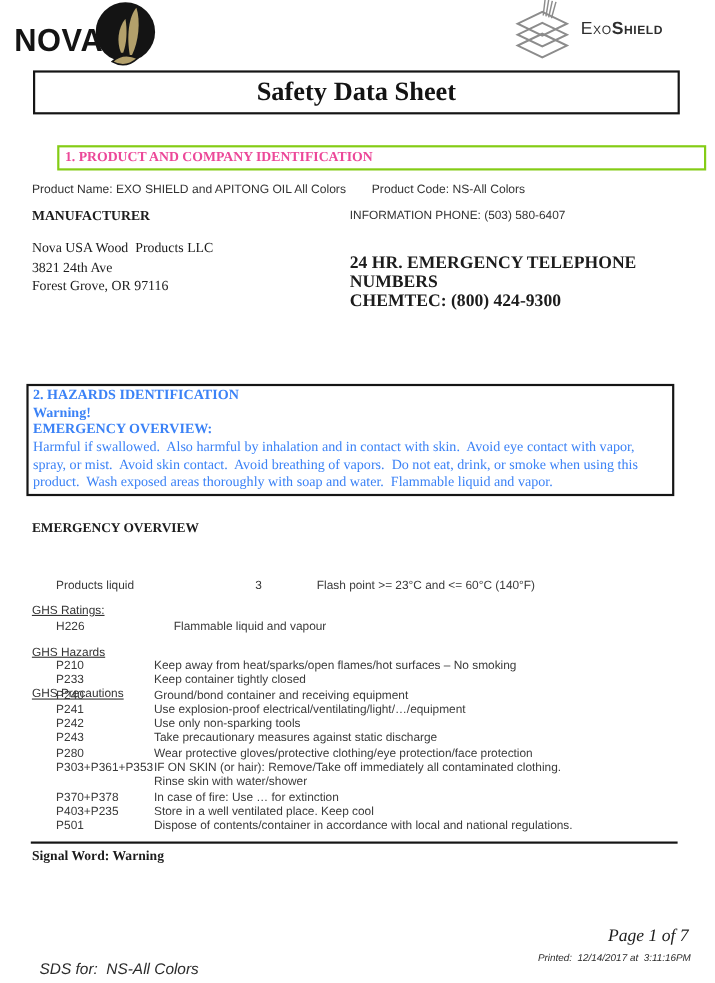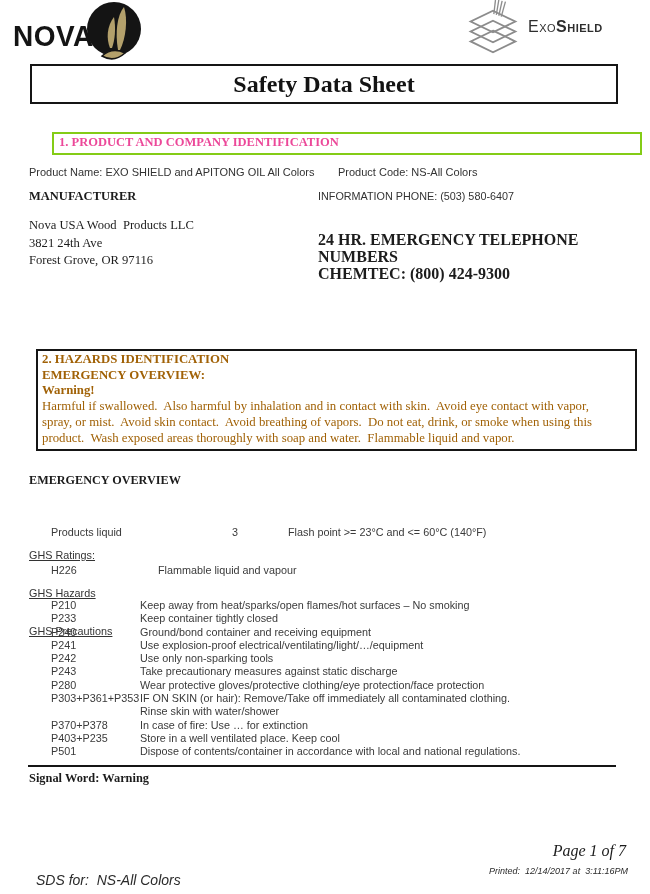--- a/index.html
+++ b/index.html
@@ -40,23 +40,23 @@
     font-weight:bold;font-size:12.5px;color:#ec4899;margin-left:24px;
   }
   .prod-name{left:29px;top:166px;font-family:"Liberation Sans",sans-serif;font-size:11px;color:#333;}
   .prod-code{left:338px;top:166px;font-family:"Liberation Sans",sans-serif;font-size:11px;color:#333;}
   .manu-h{left:29px;top:189px;font-weight:bold;font-size:12.5px;}
   .info-phone{left:318px;top:190px;font-family:"Liberation Sans",sans-serif;font-size:10.8px;color:#333;}
   .addr{left:29px;top:217px;font-size:12.6px;line-height:17.5px;white-space:pre-wrap;}
   .emg-h{left:318px;top:231px;font-weight:bold;font-size:16px;line-height:17px;}
 
   .sec2-box{
-    left:36px;top:349px;width:577px;
-    border:2px solid #151515;padding:1px 16px 3px 4px;
-    font-size:12.8px;line-height:15.7px;color:#a16207;
+    left:24px;top:349px;width:577px;
+    border:2px solid #151515;padding:1px 4px 3px 4px;
+    font-size:12.8px;line-height:15.7px;color:#3b82f6;
   }
   .sec2-box .b{font-weight:bold;}
   .sec2-box .para{white-space:pre-wrap;}
   .eo2{left:29px;top:473px;font-weight:bold;font-size:12.2px;}
 
   
   .ghs{font-family:"Liberation Sans",sans-serif;font-size:10.8px;color:#3a3a3a;}
   .ghs-h{font-weight:normal;text-decoration:underline;color:#333;margin-top:44px;}
   .h-ratings{left:29px;top:505px;}
   .r-name{left:51px;top:526px;}
@@ -126,22 +126,22 @@
 <div class="abs info-phone">INFORMATION PHONE: (503) 580-6407</div>
 
 <div class="abs addr">Nova USA Wood  Products LLC
 3821 24th Ave
 Forest Grove, OR 97116</div>
 <div class="abs emg-h" style="white-space:pre-wrap">24 HR. EMERGENCY TELEPHONE NUMBERS
 CHEMTEC: (800) 424-9300</div>
 
 <div class="abs sec2-box">
   <div class="b">2. HAZARDS IDENTIFICATION</div>
+  <div class="b">Warning!</div>
   <div class="b">EMERGENCY OVERVIEW:</div>
-  <div class="b">Warning!</div>
   <div class="para">Harmful if swallowed.  Also harmful by inhalation and in contact with skin.  Avoid eye contact with vapor, spray, or mist.  Avoid skin contact.  Avoid breathing of vapors.  Do not eat, drink, or smoke when using this product.  Wash exposed areas thoroughly with soap and water.  Flammable liquid and vapor.</div>
 </div>
 
 <div class="abs eo2">EMERGENCY OVERVIEW</div>
 
 <div class="abs ghs ghs-h h-ratings">GHS Ratings:</div>
 <div class="abs ghs r-name">Products liquid</div>
 <div class="abs ghs r-val">3</div>
 <div class="abs ghs r-note">Flash point &gt;= 23°C and &lt;= 60°C (140°F)</div>
 

